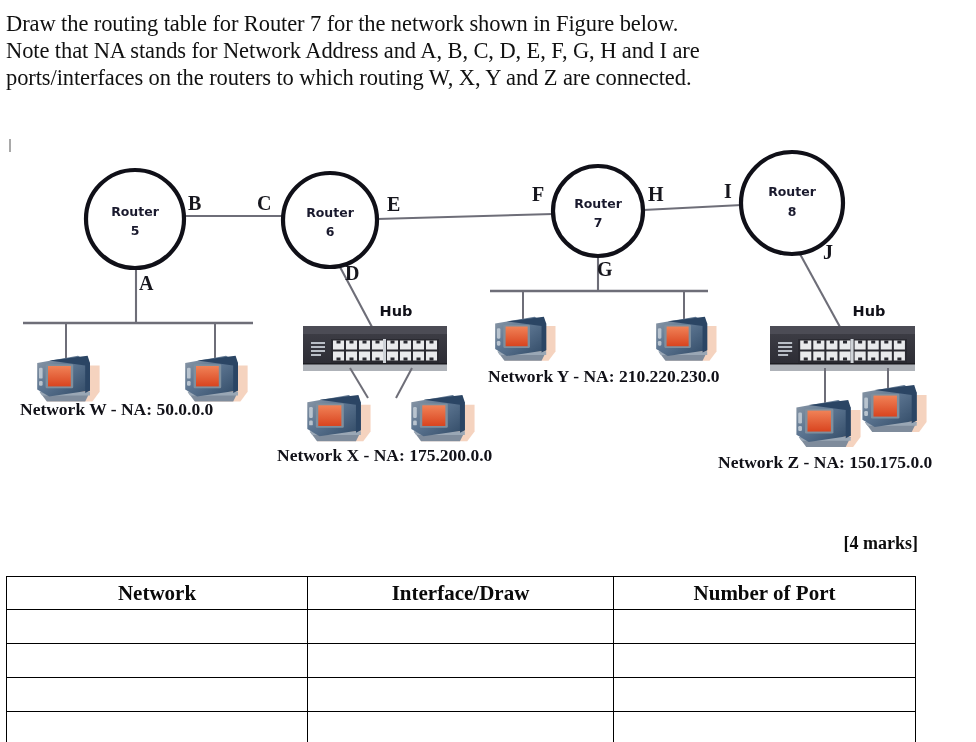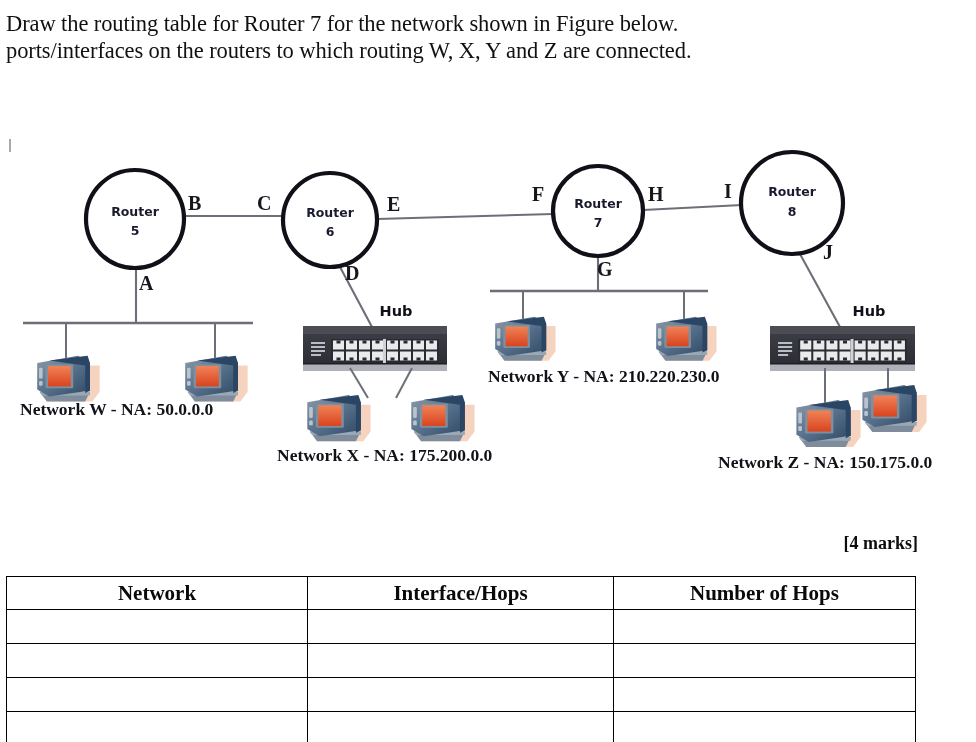--- a/index.html
+++ b/index.html
@@ -121,20 +121,21 @@
   #routing-table col.c2 { width: 306px; }
   #routing-table col.c3 { width: 302px; }
 </style>
 </head>
 <body>
 
 <div id="page">
 
   <div class="question">
     <span class="qline">Draw the routing table for Router 7 for the network shown in Figure below.</span>
+    <span class="qline">Note that NA stands for Network Address and A, B, C, D, E, F, G, H and I are</span>
     <span class="qline">ports/interfaces on the routers to which routing W, X, Y and Z are connected.</span>
   </div>
 
   <div class="tick-mark"></div>
 
   <div id="diagram">
     <svg width="976" height="390" viewBox="0 0 976 390" xmlns="http://www.w3.org/2000/svg">
       <defs>
         <linearGradient id="hubgrad" x1="0" y1="0" x2="0" y2="1">
           <stop offset="0%" stop-color="#4a4a52"></stop>
@@ -328,22 +329,22 @@
 
   <table id="routing-table">
     <colgroup>
         <col class="c1">
         <col class="c2">
         <col class="c3">
       </colgroup>
     <thead>
       <tr>
         <th>Network</th>
-        <th>Interface/Hops</th>
-        <th>Number of Hops</th>
+        <th>Interface/Draw</th>
+        <th>Number of Port</th>
       </tr>
     </thead>
     <tbody>
       <tr>
         <td></td>
         <td></td>
         <td></td>
       </tr>
       <tr>
         <td></td>

